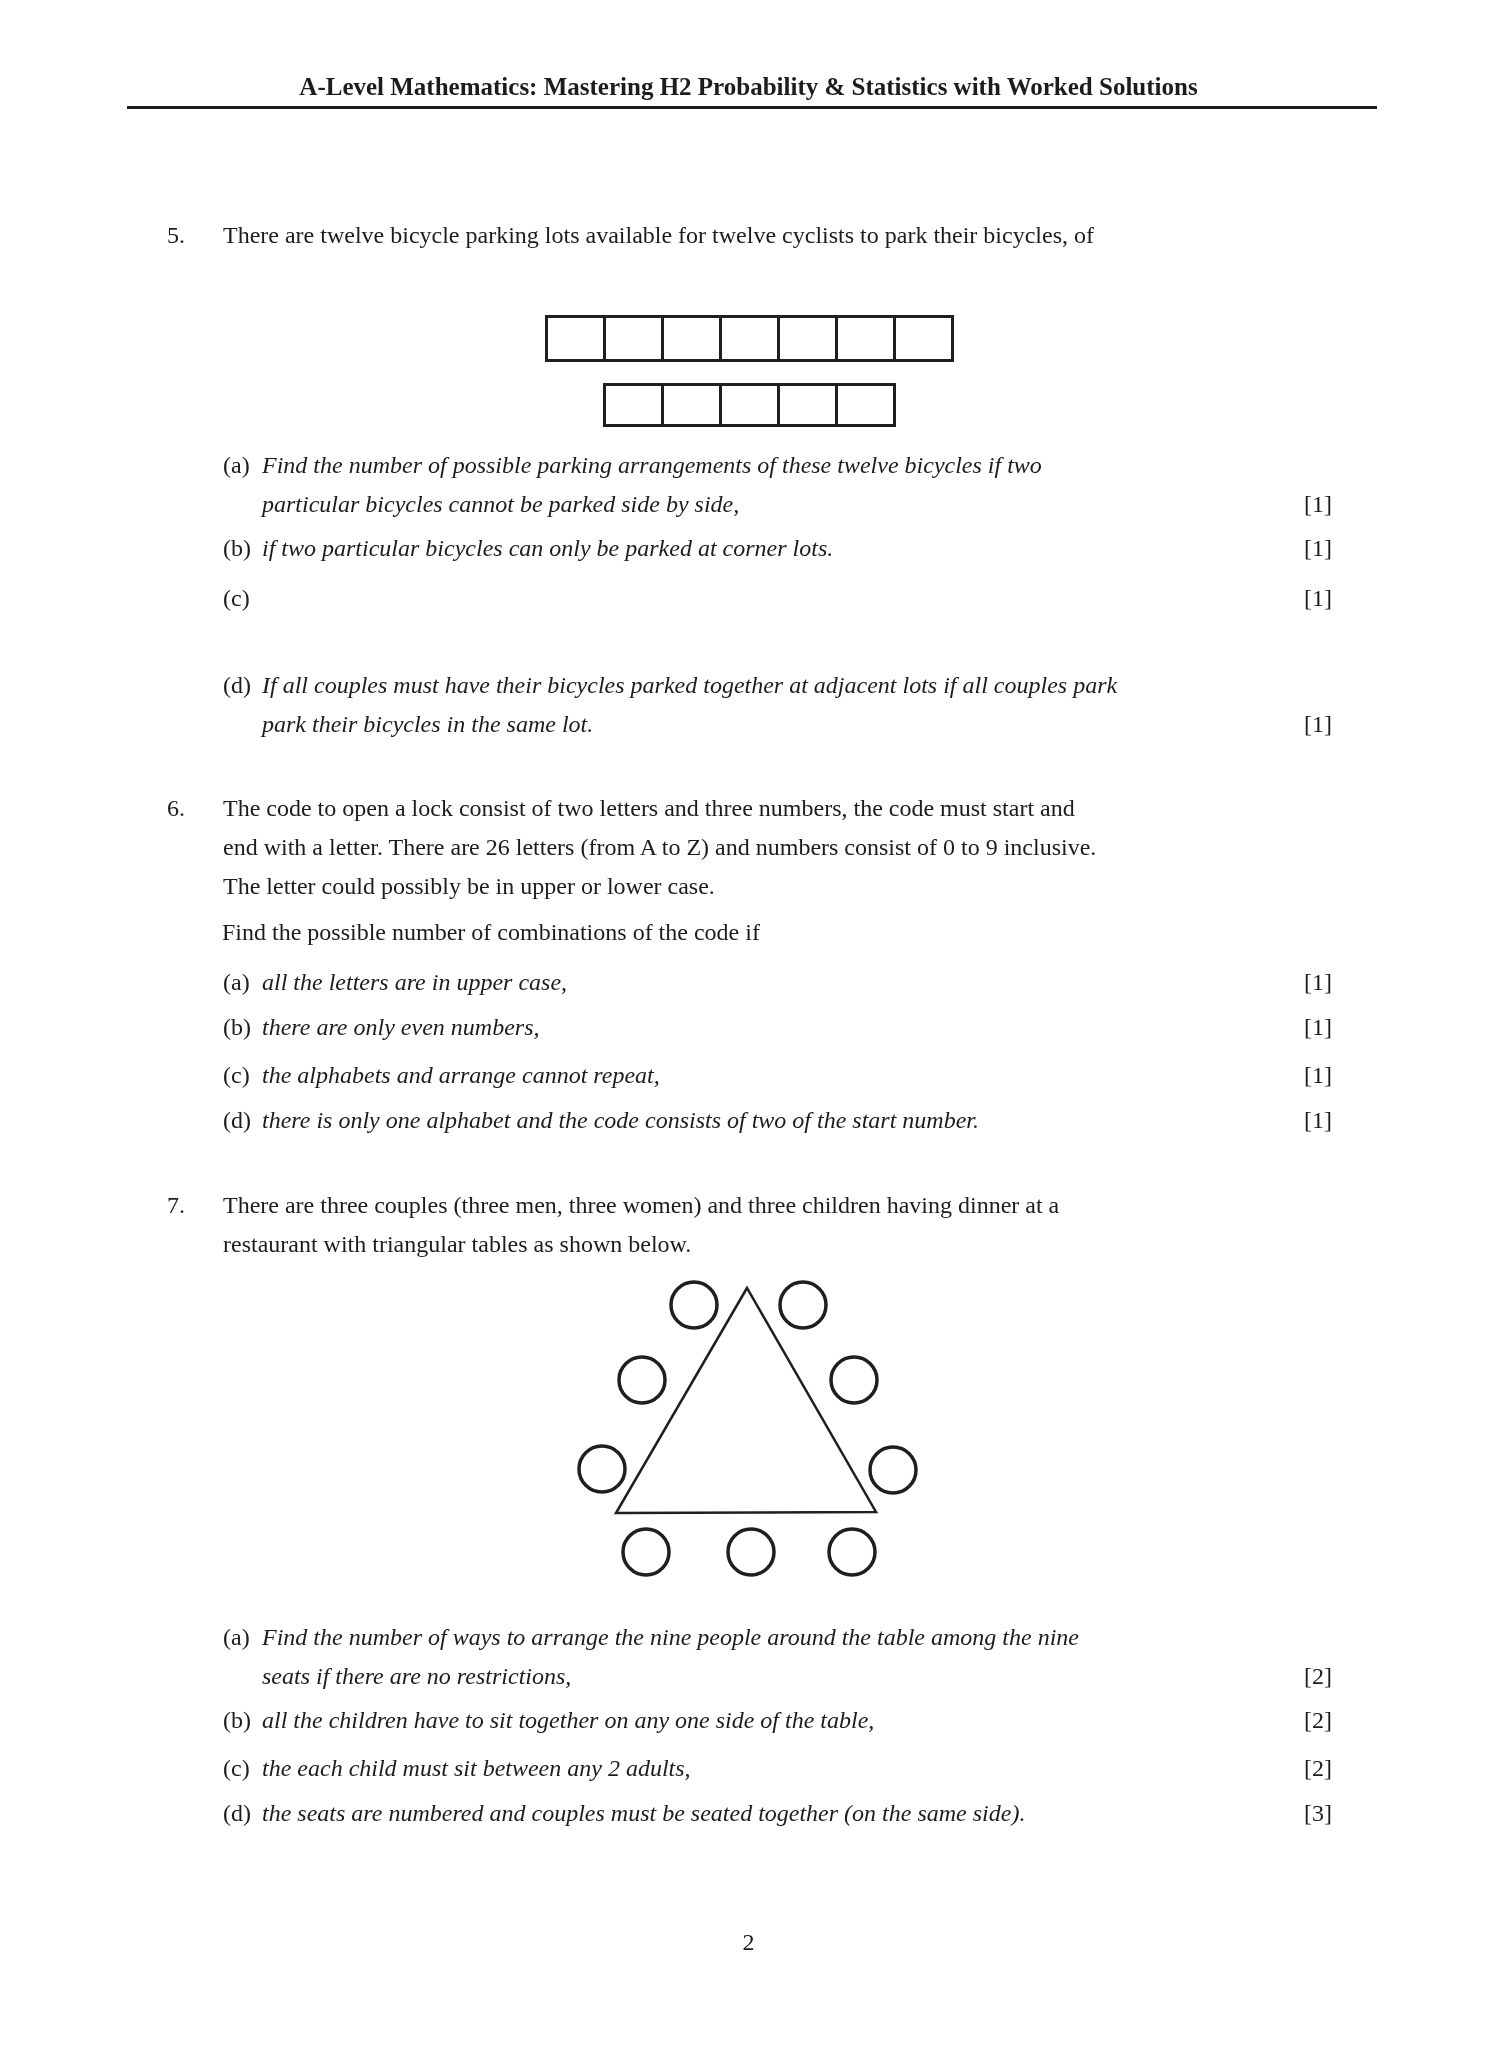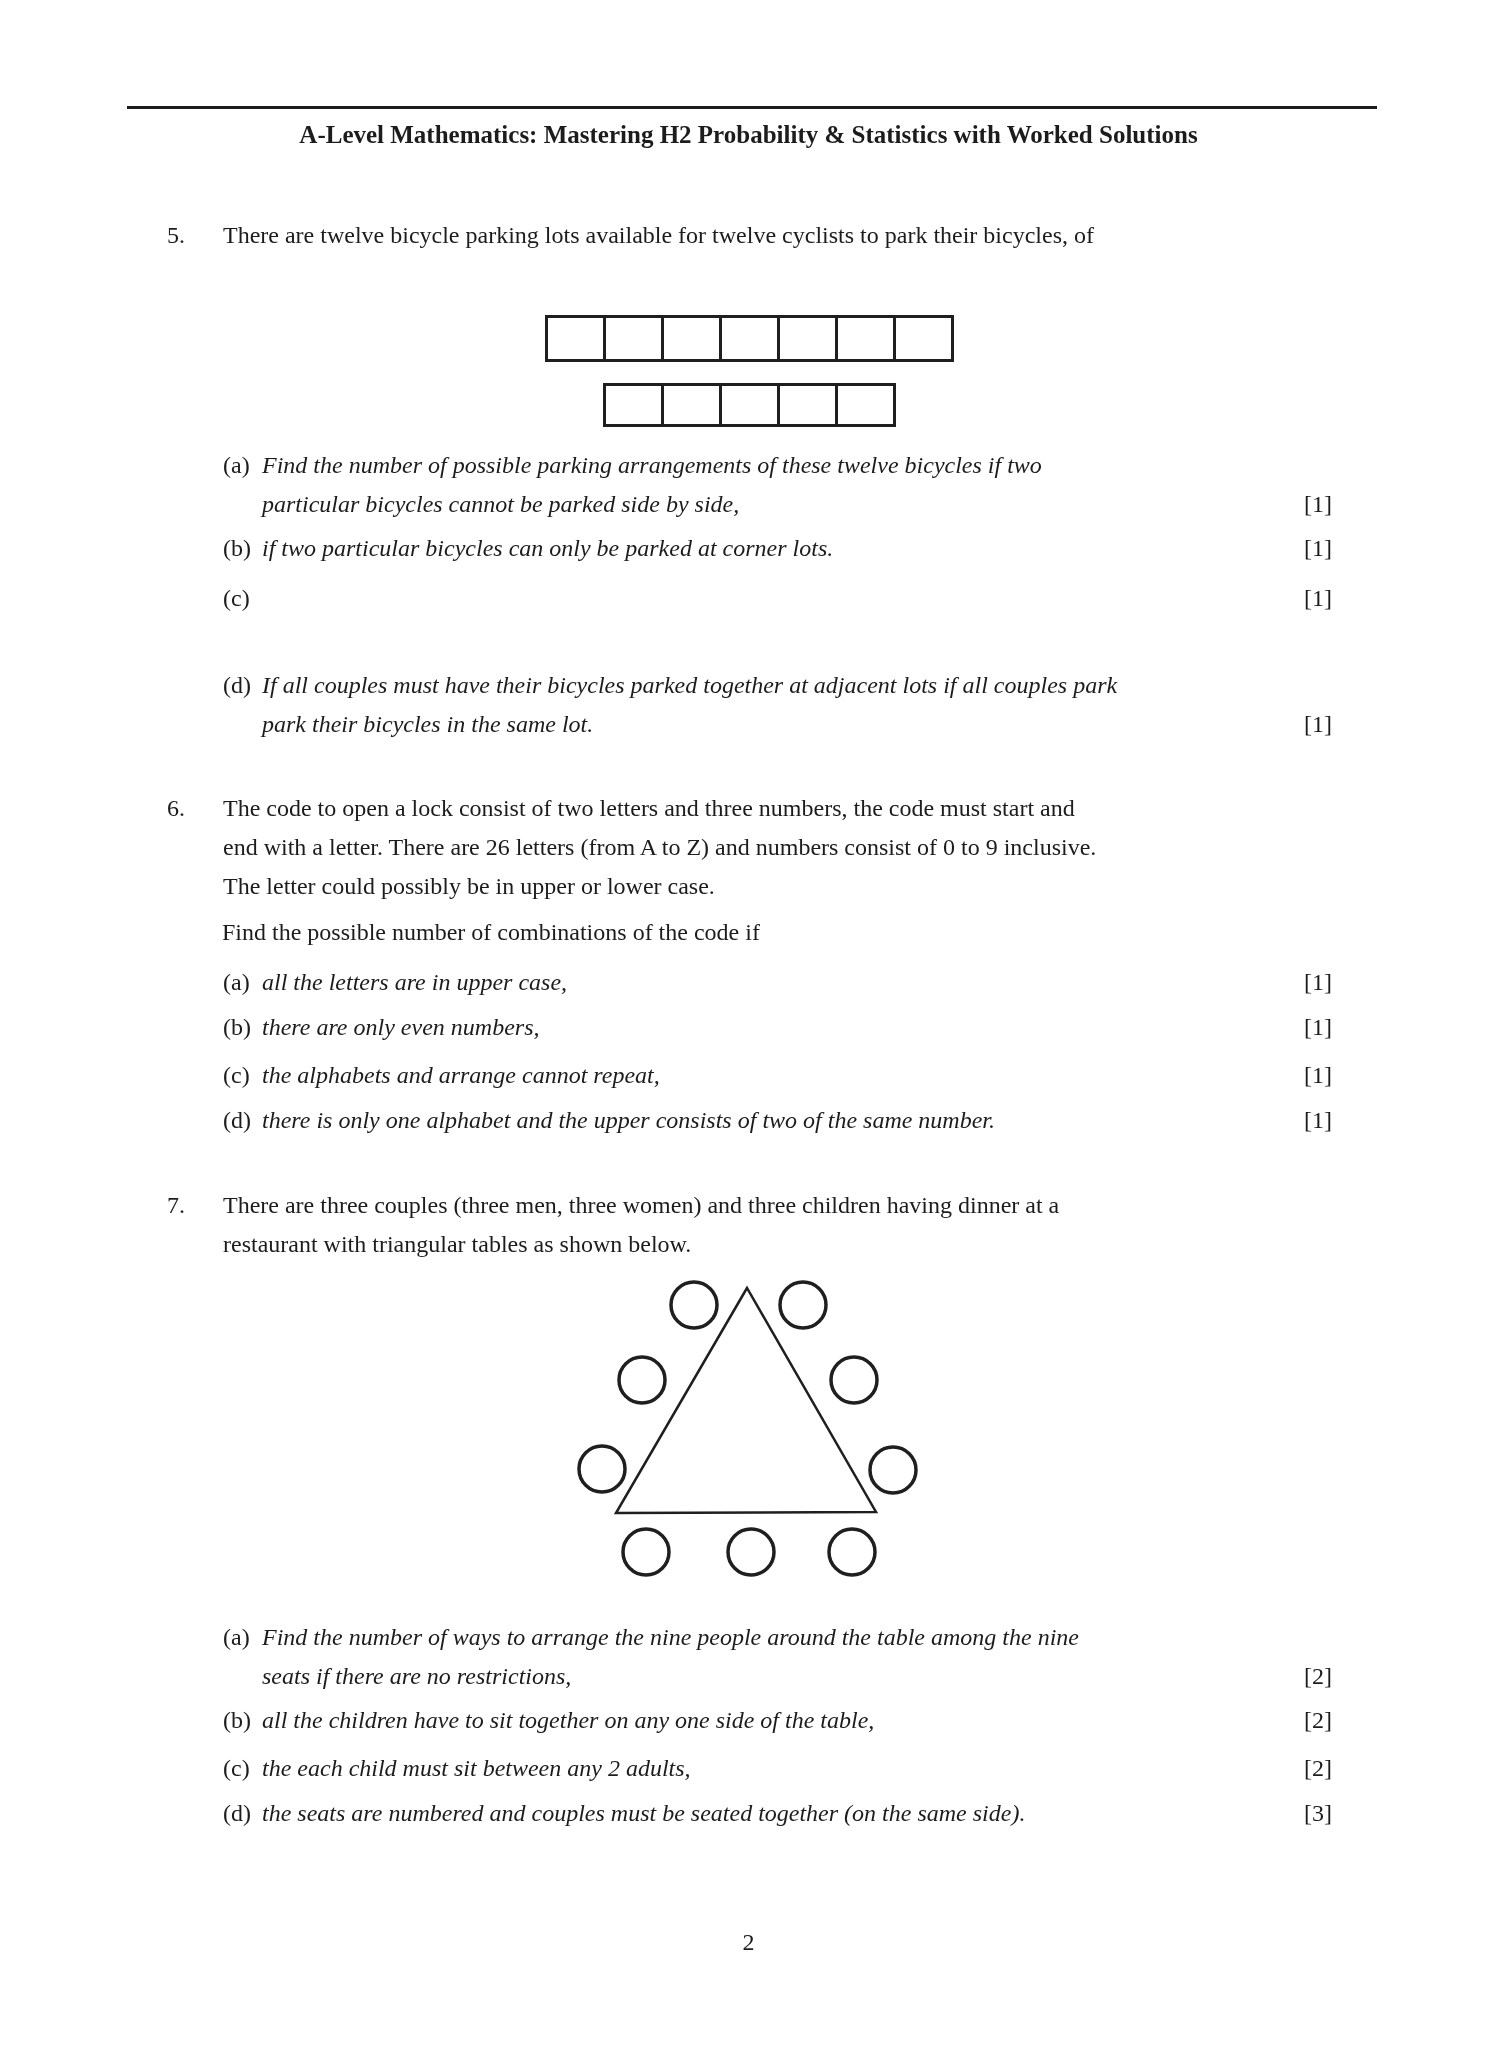--- a/index.html
+++ b/index.html
@@ -3,21 +3,21 @@
 <meta charset="utf-8">
 <style>
   html,body{margin:0;padding:0;background:#fff;}
   .page{
     position:relative;width:1497px;height:2048px;background:#ffffff;
     font-family:"Liberation Serif",serif;font-size:24px;line-height:39px;
     color:#1c1c1c;overflow:hidden;
   }
   .title{
     position:absolute;top:72px;left:0;width:100%;text-align:center;
-    font-weight:bold;font-size:25px;line-height:30px;margin-top:48px;
+    font-weight:bold;font-size:25px;line-height:30px;
   }
   .rule{position:absolute;top:106px;left:127px;width:1250px;height:3px;background:#1c1c1c;}
   .qrow{position:absolute;left:167px;width:1165px;display:flex;}
   .qnum{width:56px;flex:none;}
   .qtext{flex:1;}
   .leadin{position:absolute;left:222px;width:1109px;}
   .part{position:absolute;left:223px;width:1109px;display:flex;}
   .plabel{width:39px;flex:none;}
   .ptext{flex:1;font-style:italic;}
   .pmarks{position:absolute;right:0;bottom:0;line-height:39px;}
@@ -125,21 +125,21 @@
     <div class="plabel">(c)</div>
     <div class="ptext">
       <div>the alphabets and arrange cannot repeat,</div>
     </div>
     <div class="pmarks">[1]</div>
   </div>
 
   <div class="part" style="top:1101px">
     <div class="plabel">(d)</div>
     <div class="ptext">
-      <div>there is only one alphabet and the upper consists of two of the same number.</div>
+      <div>there is only one alphabet and the code consists of two of the start number.</div>
     </div>
     <div class="pmarks">[1]</div>
   </div>
 
   <div class="qrow" style="top:1186px">
     <div class="qnum">7.</div>
     <div class="qtext">
       <div>There are three couples (three men, three women) and three children having dinner at a</div>
       <div>restaurant with triangular tables as shown below.</div>
     </div>

